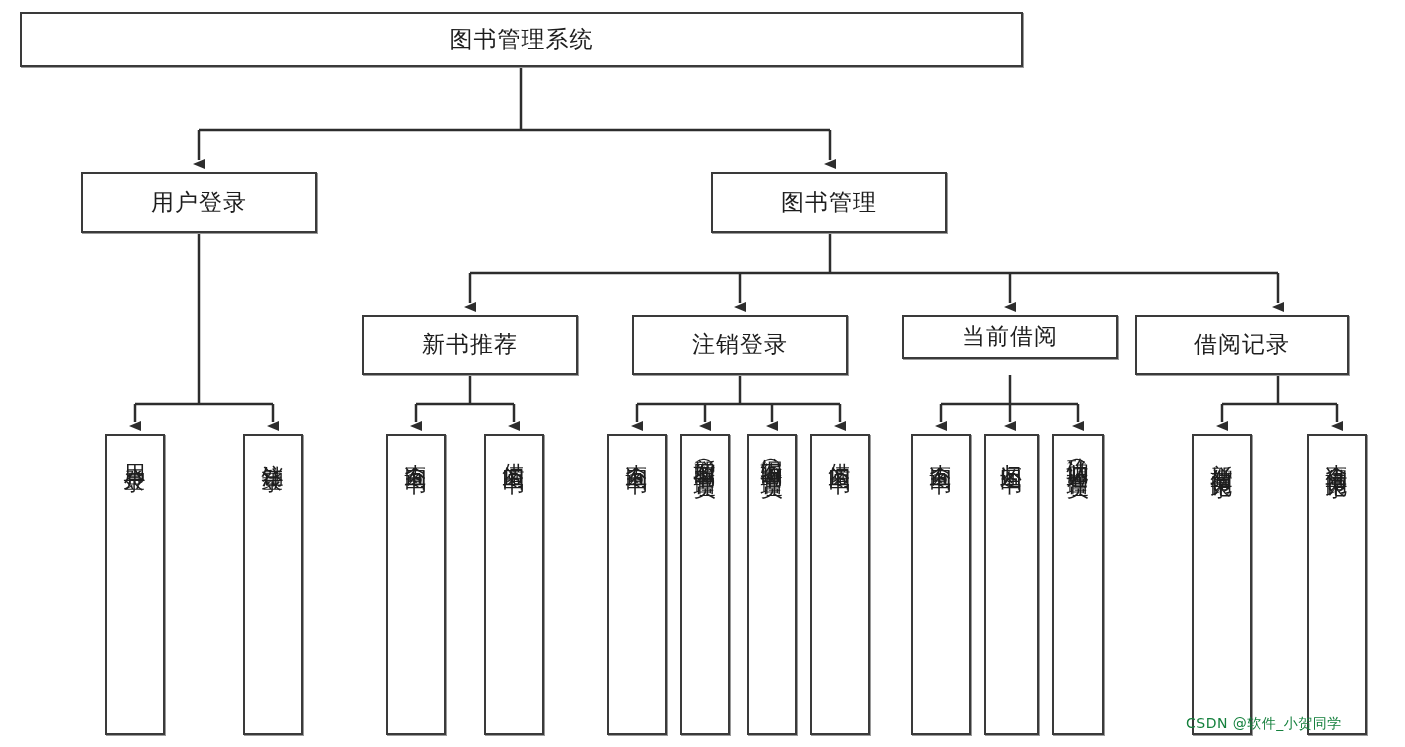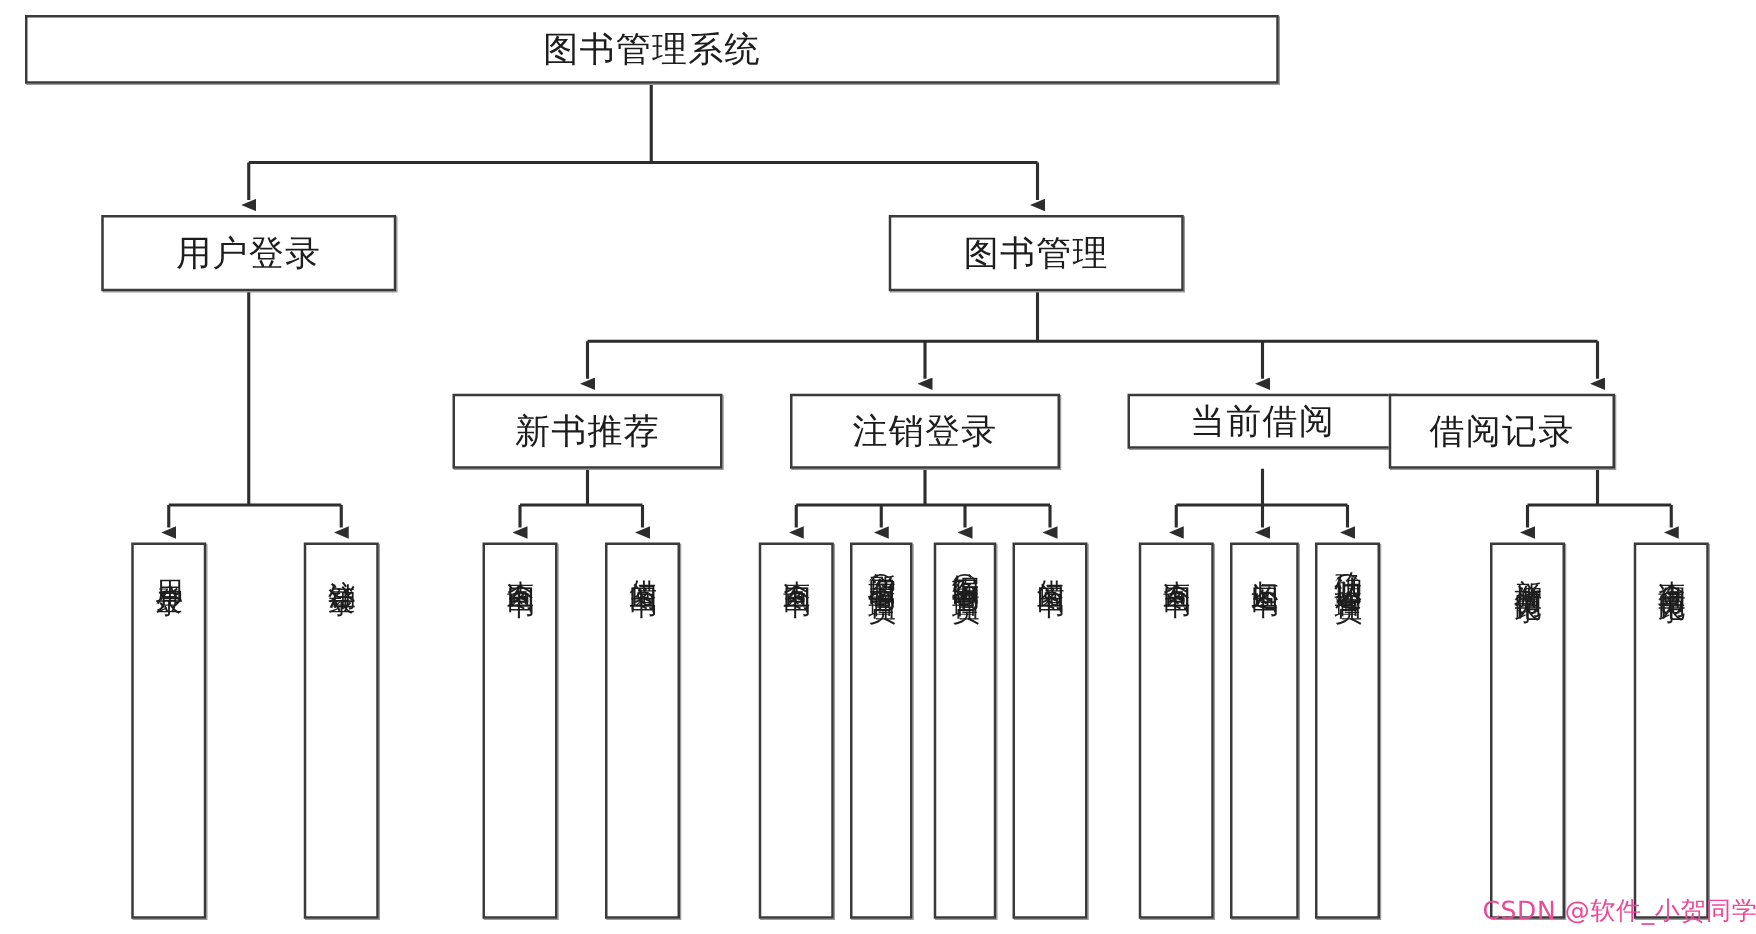--- a/index.html
+++ b/index.html
@@ -32,21 +32,21 @@
   }
   .node-label {
     display: block;
     text-align: center;
     line-height: 1.18;
     letter-spacing: 1px;
     color: #1d1d1d;
   }
   
   .horiz .node-label {
-    font-size: 28px;
+    font-size: 23px;
     white-space: nowrap;
     text-align: right;
   }
   
   .leaf {
     align-items: flex-start;
     padding-top: 10px;
   }
   .leaf .node-label {
     writing-mode: vertical-rl;
@@ -61,22 +61,22 @@
   svg#connectors {
     position: absolute;
     left: 0;
     top: 0;
     width: 1405px;
     height: 747px;
     pointer-events: none;
   }
   .watermark {
     position: absolute;
-    font-size: 20px;
-    color: #ec4899;
+    font-size: 14px;
+    color: #15803d;
     white-space: nowrap;
     letter-spacing: 0.5px;
   }
 </style>
 </head>
 <body>
 
 <div id="canvas">
 
   <svg id="connectors" viewBox="0 0 1405 747" xmlns="http://www.w3.org/2000/svg">
@@ -149,21 +149,21 @@
   </div>
 
   <div class="node horiz shadowed" style="left:632px; top:315px; width:216px; height:60px;">
     <span class="node-label">注销登录</span>
   </div>
 
   <div class="node horiz shadowed" style="left:902px; top:315px; width:216px; height:44px;">
     <span class="node-label">当前借阅</span>
   </div>
 
-  <div class="node horiz shadowed" style="left:1111px; top:315px; width:181px; height:60px;">
+  <div class="node horiz shadowed" style="left:1135px; top:315px; width:214px; height:60px;">
     <span class="node-label">借阅记录</span>
   </div>
 
   <div class="node leaf shadowed" style="left:105px; top:434px; width:60px; height:301px;">
     <span class="node-label">用户登录</span>
   </div>
 
   <div class="node leaf shadowed" style="left:243px; top:434px; width:60px; height:301px;">
     <span class="node-label">注销登录</span>
   </div>

